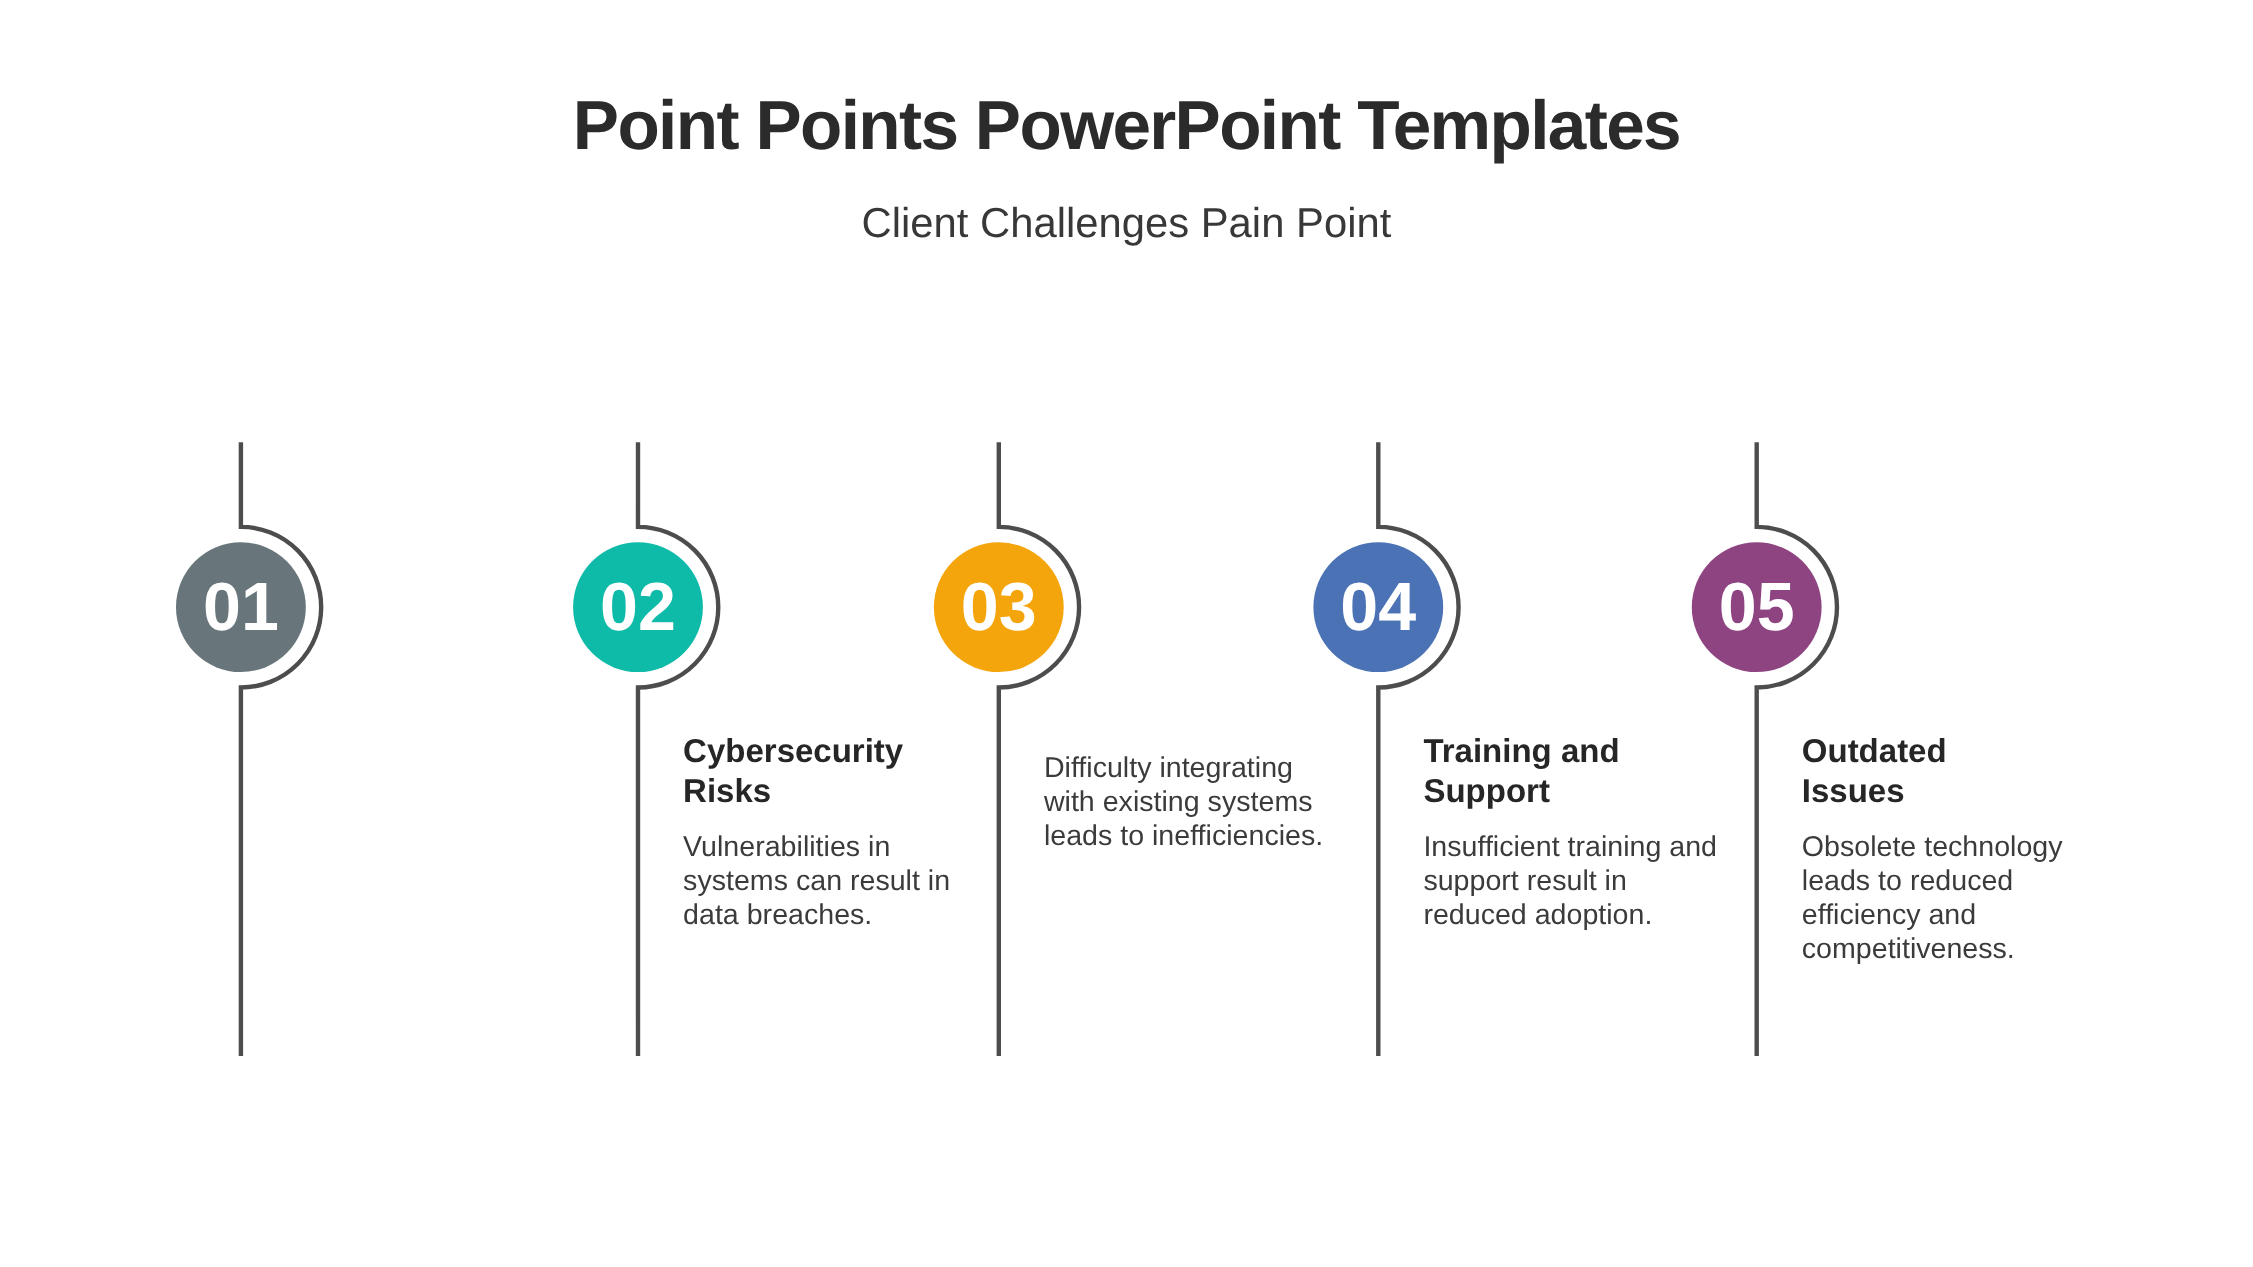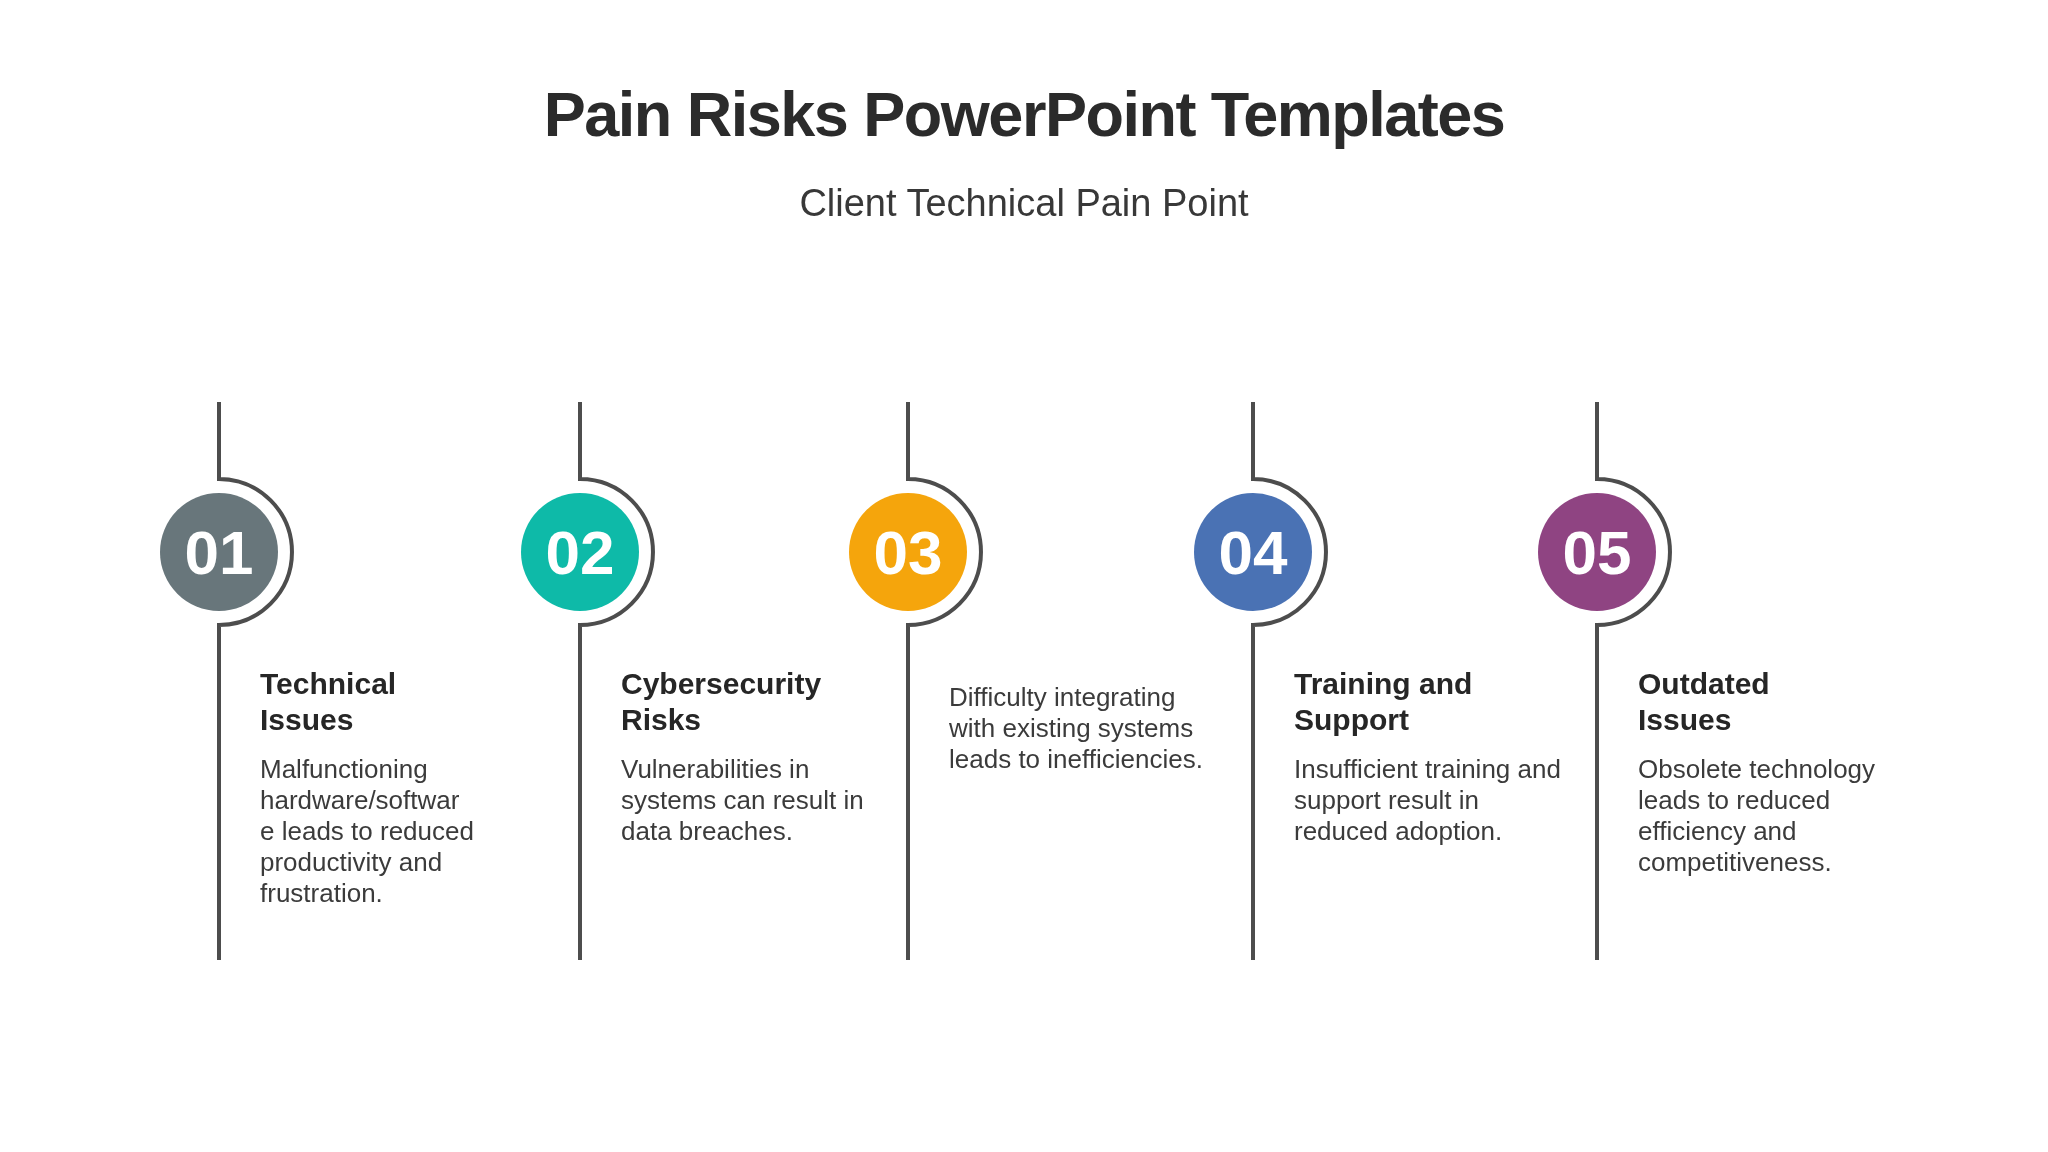--- a/index.html
+++ b/index.html
@@ -80,38 +80,29 @@
     line-height: 31px;
     font-weight: 400;
     color: #3b3b3b;
     white-space: pre;
   }
 </style>
 </head>
 <body>
 
 <div class="slide">
-  <h1 class="page-title">Pain Risks PowerPoint Templates</h1>
-  <div class="page-subtitle">Client Technical Pain Point</div>
+  <h1 class="page-title">Point Points PowerPoint Templates</h1>
+  <div class="page-subtitle">Client Challenges Pain Point</div>
   <div class="items-layer">
   <div class="item" style="left: 139px;">
     <svg class="timeline-svg" width="170" height="562" viewBox="0 0 170 562">
       <path class="connector-path" d="M 80,2 L 80,79 A 73,73 0 0 1 80,225 L 80,560" fill="none" stroke="#4D4D4D" stroke-width="4"></path>
       <circle class="badge-circle" cx="80" cy="152" r="59" fill="#68767B"></circle>
       <text class="step-number" x="80" y="152" text-anchor="middle" dominant-baseline="central" fill="#FFFFFF">01</text>
     </svg>
-    <div class="item-text">
-      <h3 class="item-title">Technical
-Issues</h3>
-      <p class="item-description">Malfunctioning
-hardware/softwar
-e leads to reduced
-productivity and
-frustration.</p>
-    </div>
   </div>
 
   <div class="item" style="left: 500px;">
     <svg class="timeline-svg" width="170" height="562" viewBox="0 0 170 562">
       <path class="connector-path" d="M 80,2 L 80,79 A 73,73 0 0 1 80,225 L 80,560" fill="none" stroke="#4D4D4D" stroke-width="4"></path>
       <circle class="badge-circle" cx="80" cy="152" r="59" fill="#0EBAA8"></circle>
       <text class="step-number" x="80" y="152" text-anchor="middle" dominant-baseline="central" fill="#FFFFFF">02</text>
     </svg>
     <div class="item-text">
       <h3 class="item-title">Cybersecurity

